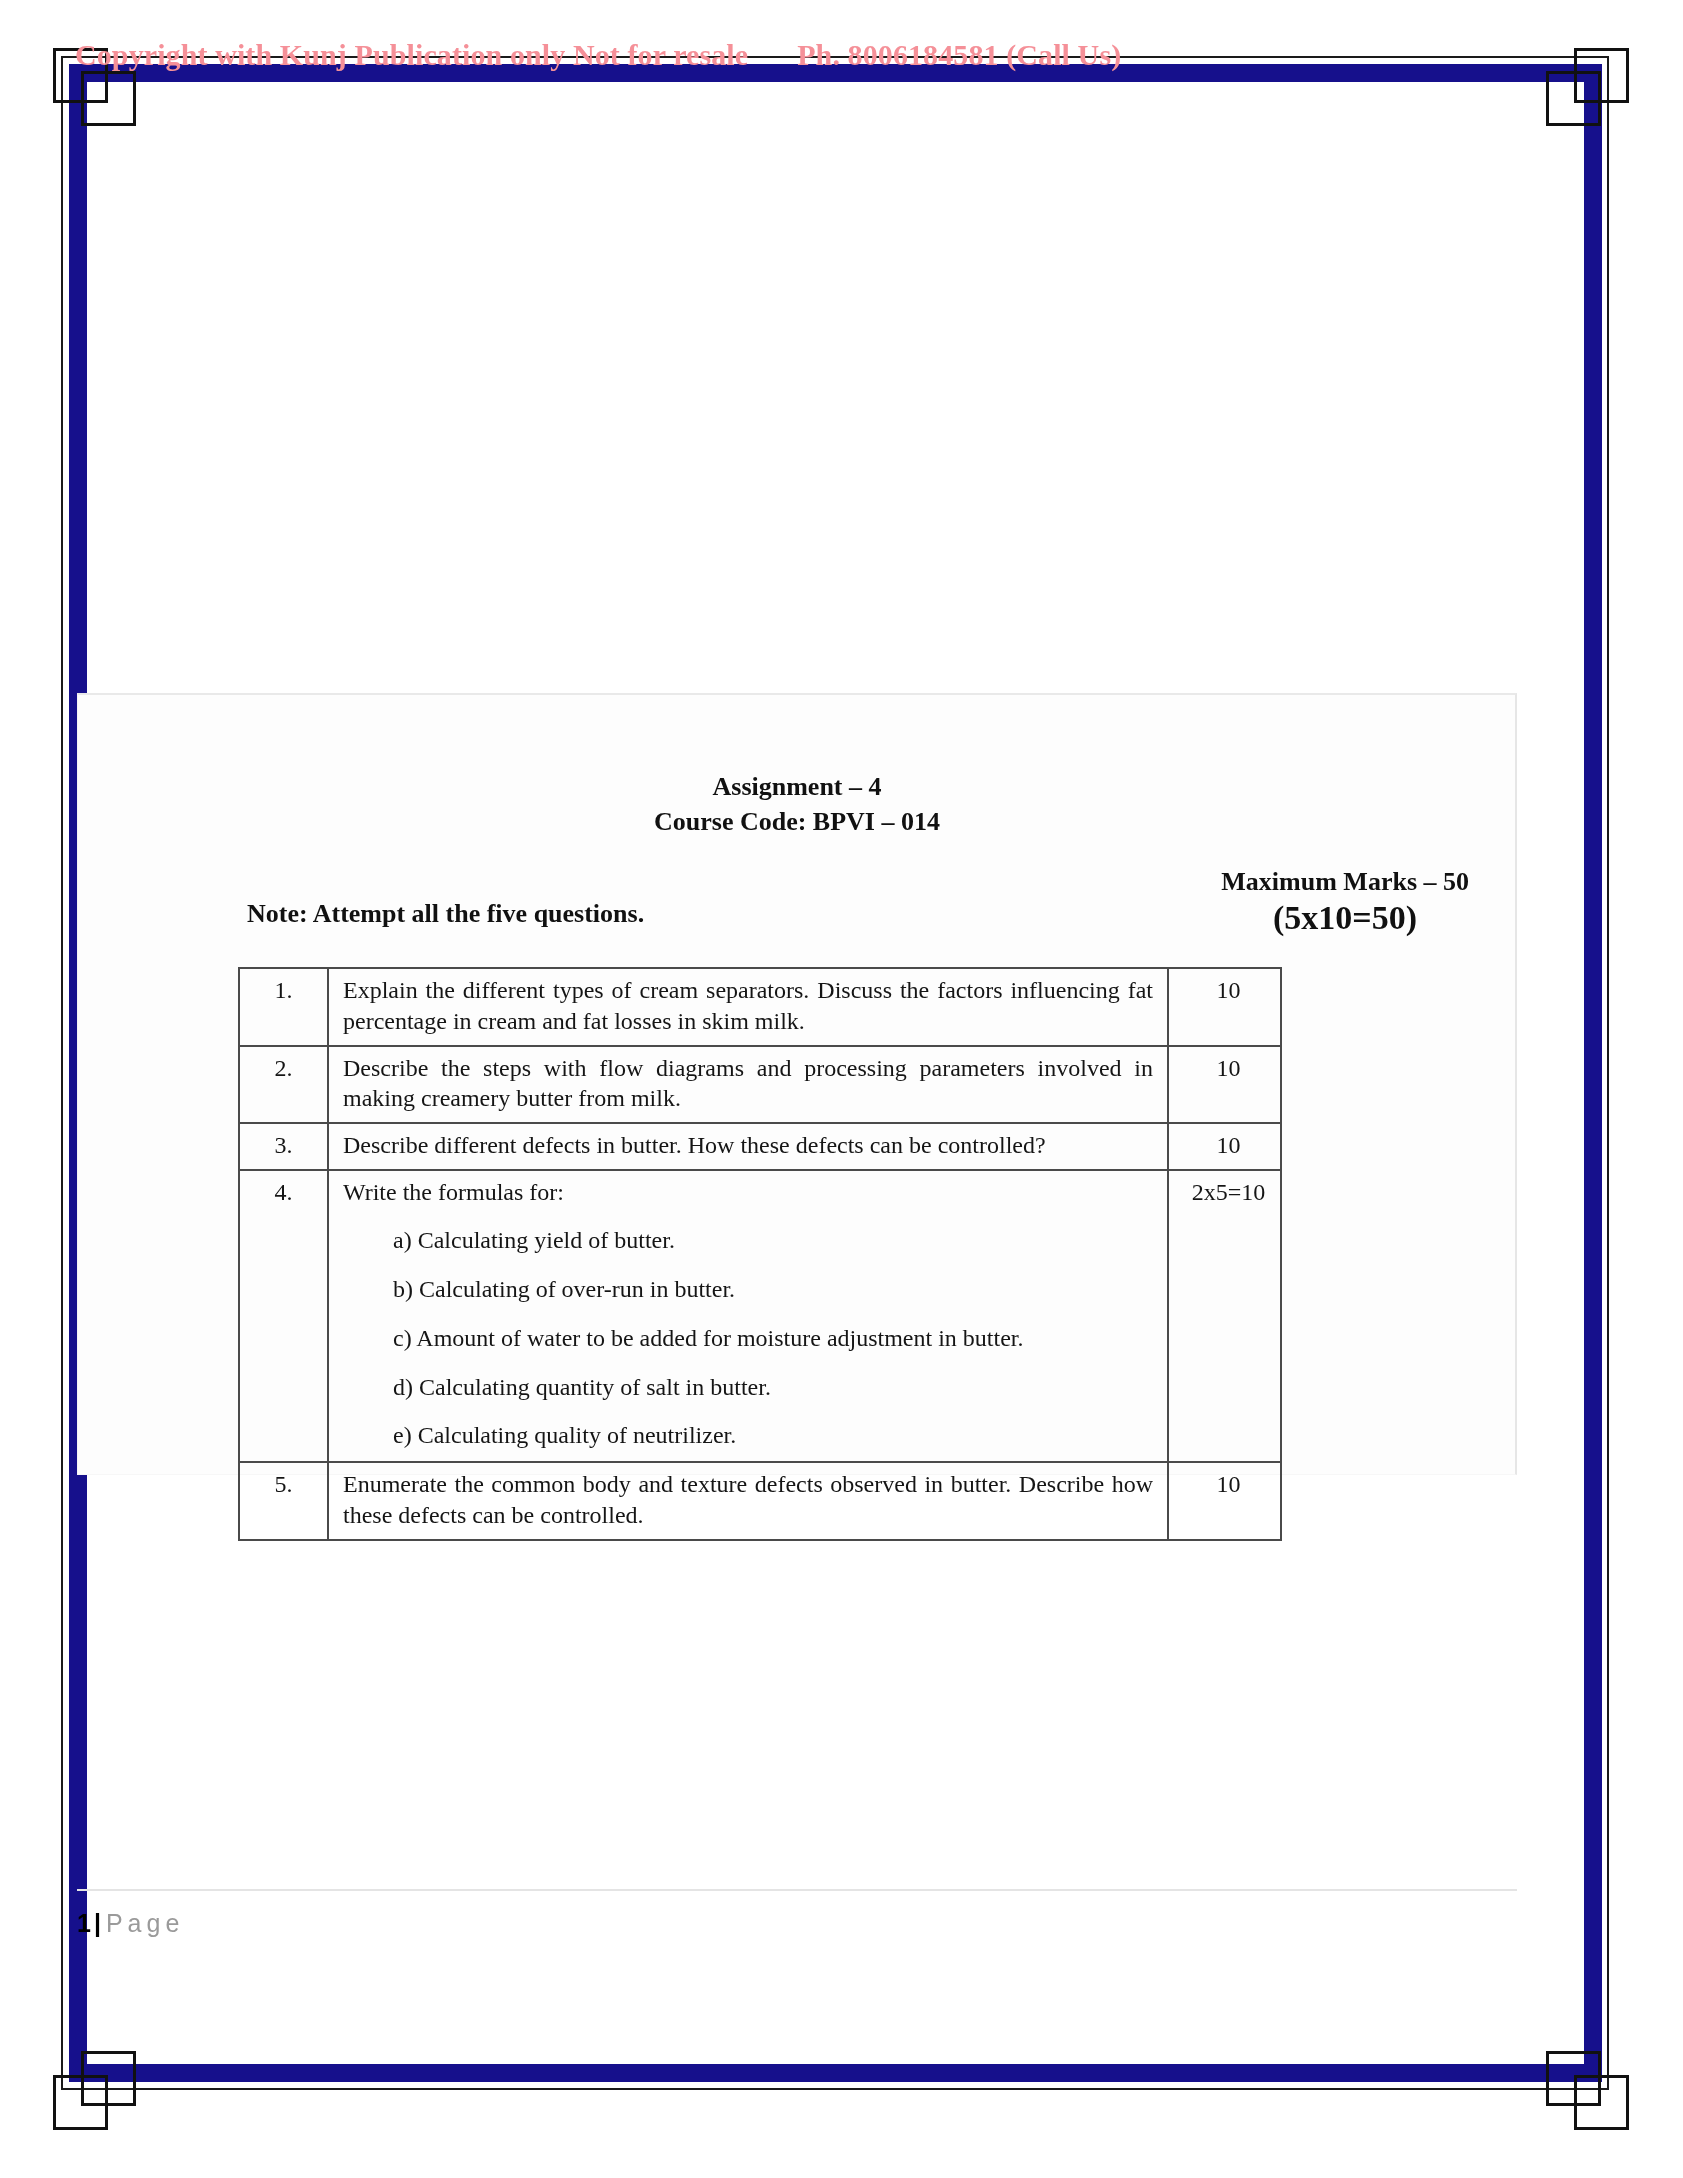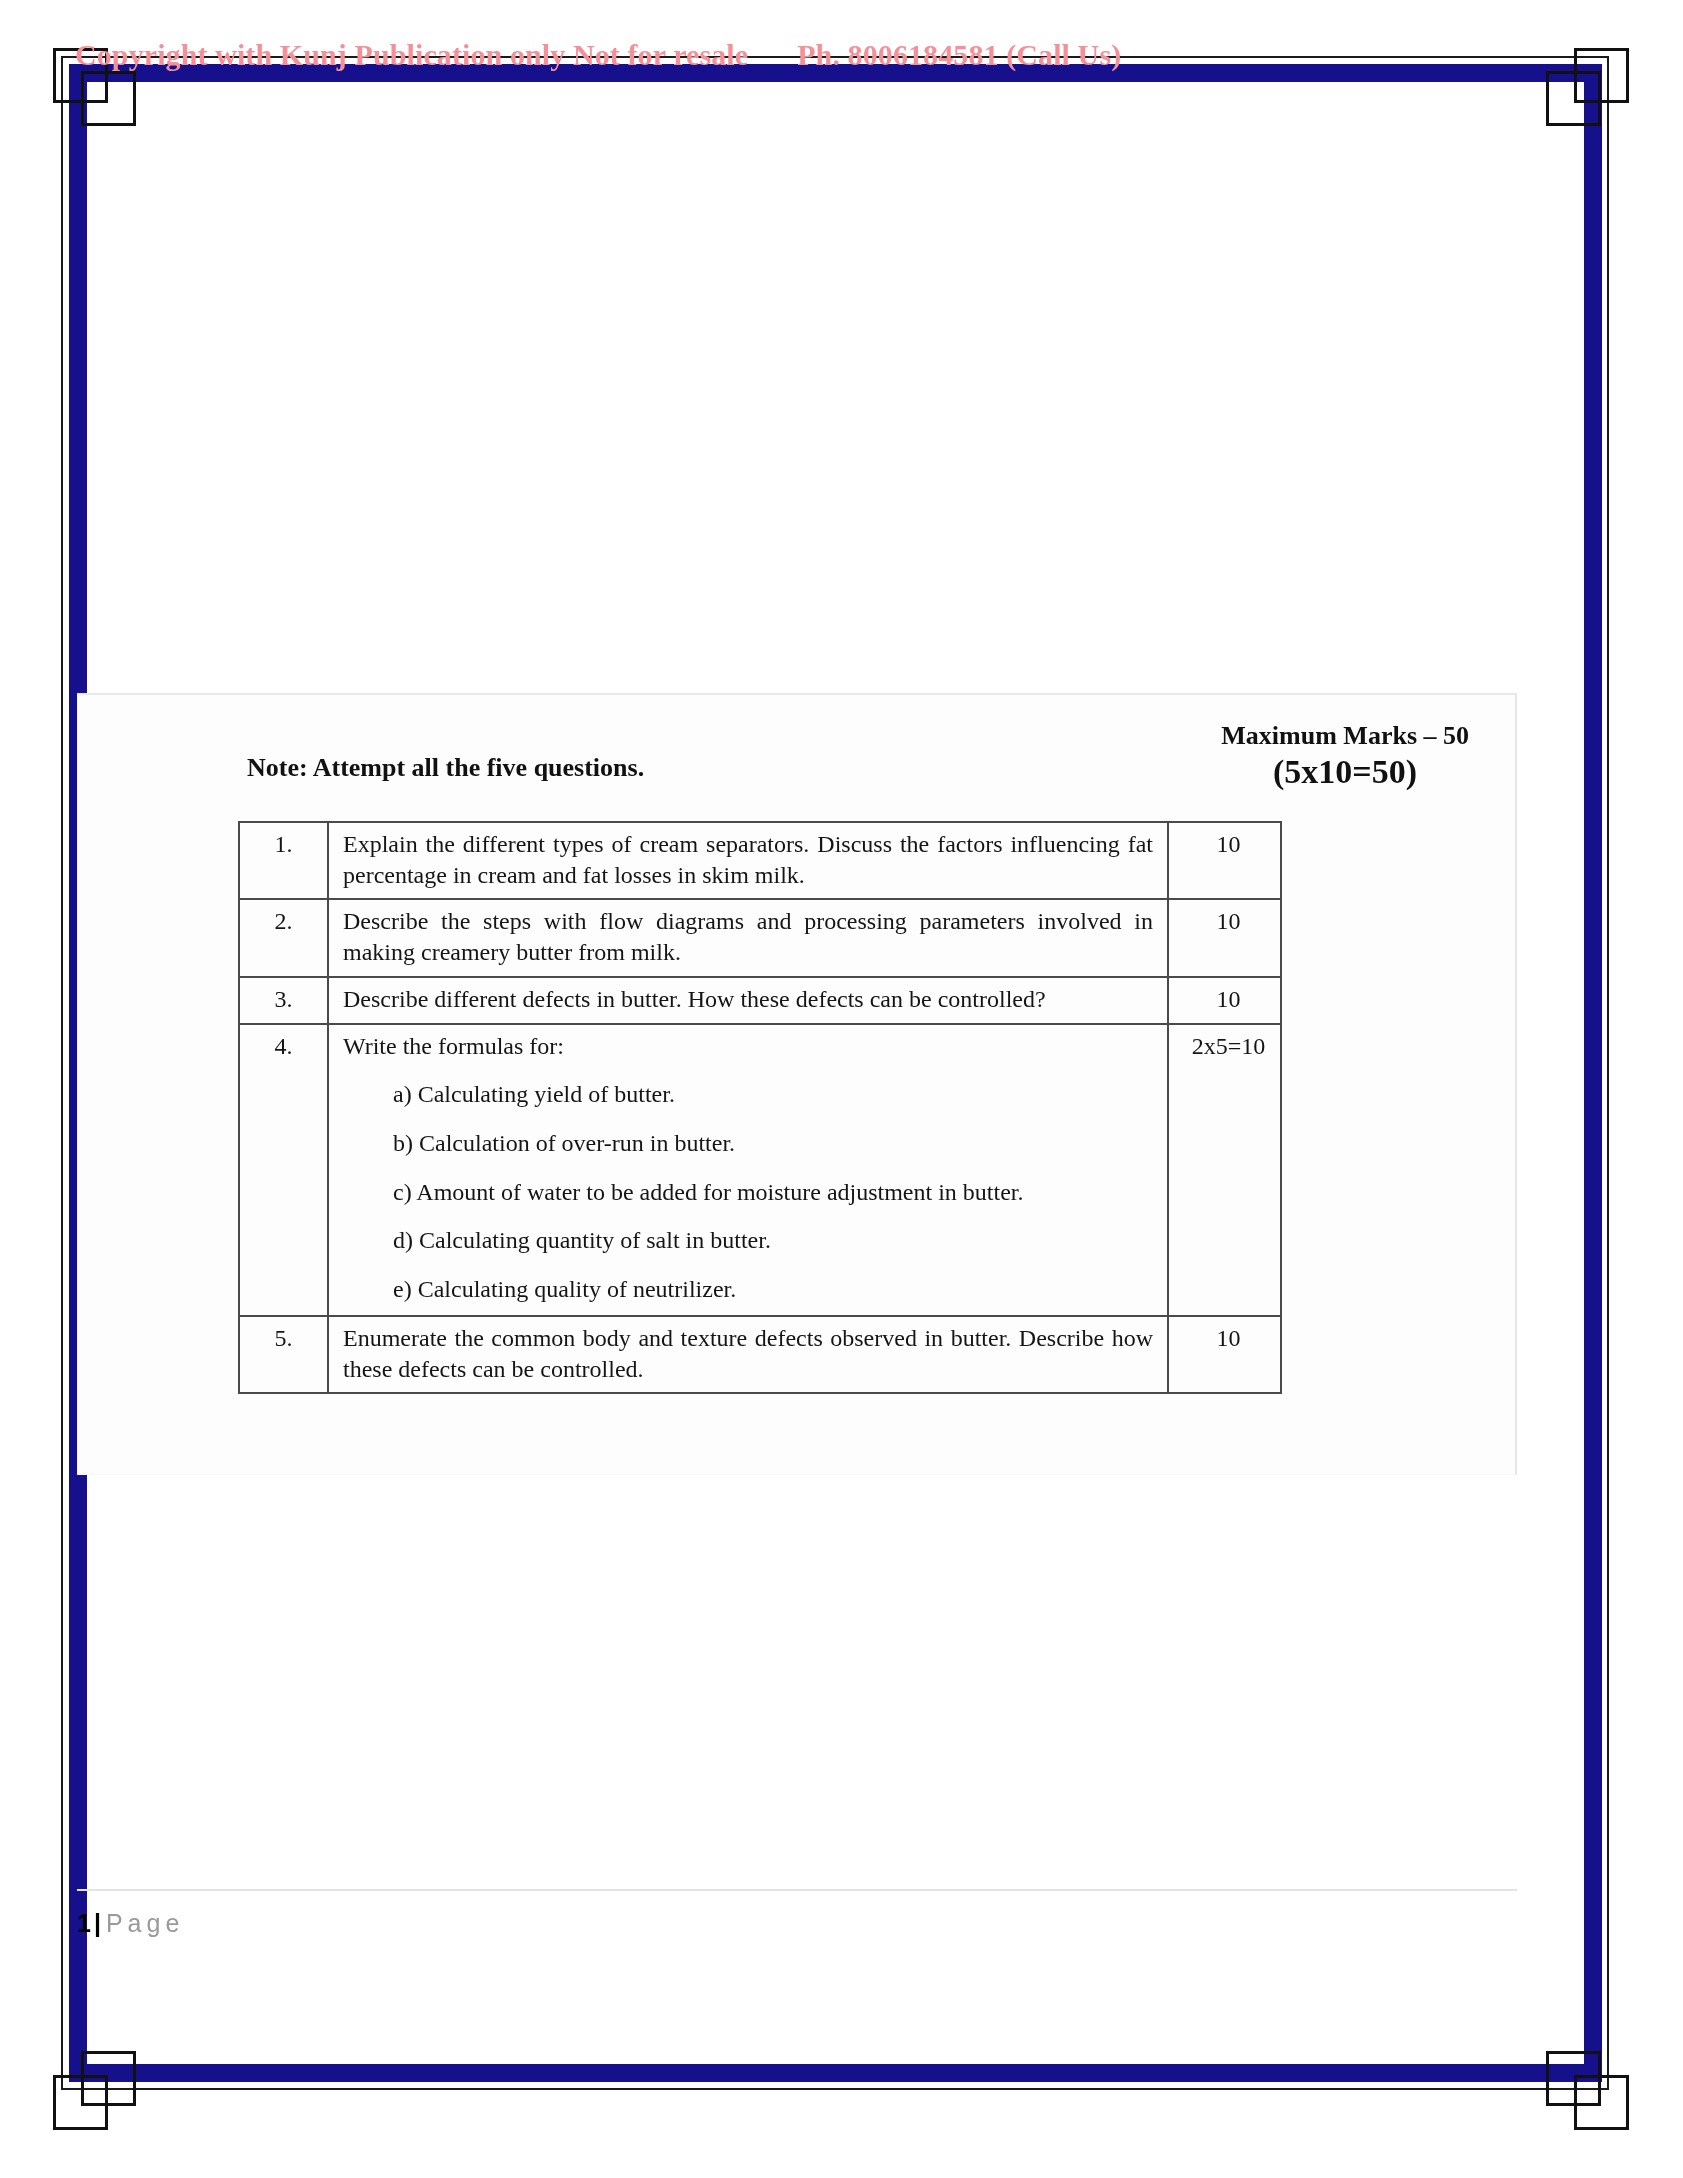--- a/index.html
+++ b/index.html
@@ -255,20 +255,24 @@
 <div id="page-inner">
 
   <div id="copyright-header">
     <span>Copyright with Kunj Publication only Not for resale</span><span class="phone-part">Ph. 8006184581 (Call Us)</span>
   </div>
 
   <div id="scan-panel"></div>
 
   <div id="assignment-body">
 
+    <div id="title-block">
+      <span class="title-line">Assignment – 4</span>
+      <span class="title-line">Course Code: BPVI – 014</span>
+    </div>
 
     <div id="marks-line">Maximum Marks – 50</div>
 
     <div id="note-row">
       <span id="note-text">Note: Attempt all the five questions.</span>
       <span id="marks-breakdown">(5x10=50)</span>
     </div>
 
     <table id="questions-table">
       <tbody>
@@ -288,21 +292,21 @@
             <span class="q-text nojustify">Describe different defects in butter. How these defects can be controlled?</span>
           </td>
           <td class="col-marks">10</td>
         </tr>
         <tr>
           <td class="col-num">4.</td>
           <td class="col-body">
             <span class="q-text nojustify">Write the formulas for:</span>
             <ul class="sub-list">
               <li>a) Calculating yield of butter.</li>
-              <li>b) Calculation of over-run in butter.</li>
+              <li>b) Calculating of over-run in butter.</li>
               <li>c) Amount of water to be added for moisture adjustment in butter.</li>
               <li>d) Calculating quantity of salt in butter.</li>
               <li>e) Calculating quality of neutrilizer.</li>
             </ul>
           </td>
           <td class="col-marks">2x5=10</td>
         </tr>
         <tr>
           <td class="col-num">5.</td>
           <td class="col-body">Enumerate the common body and texture defects observed in butter. Describe how these defects can be controlled.</td>

